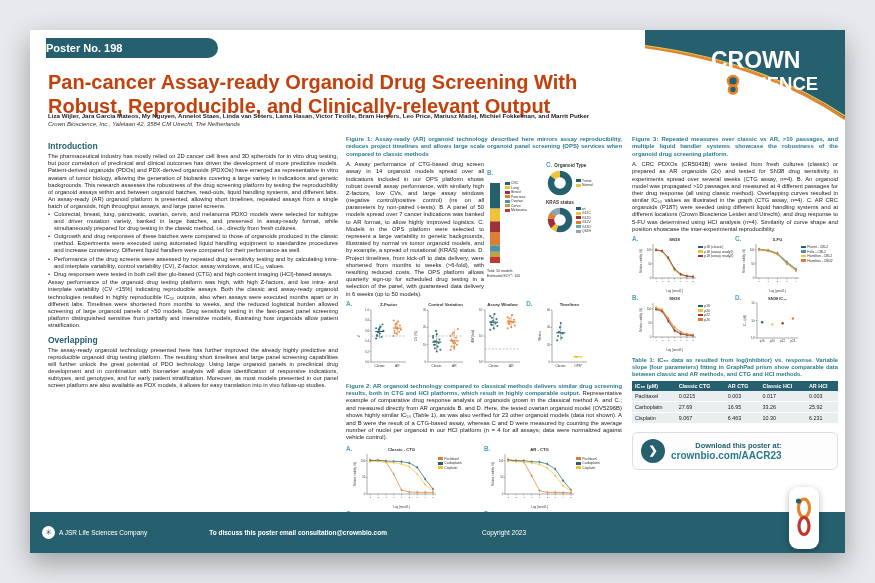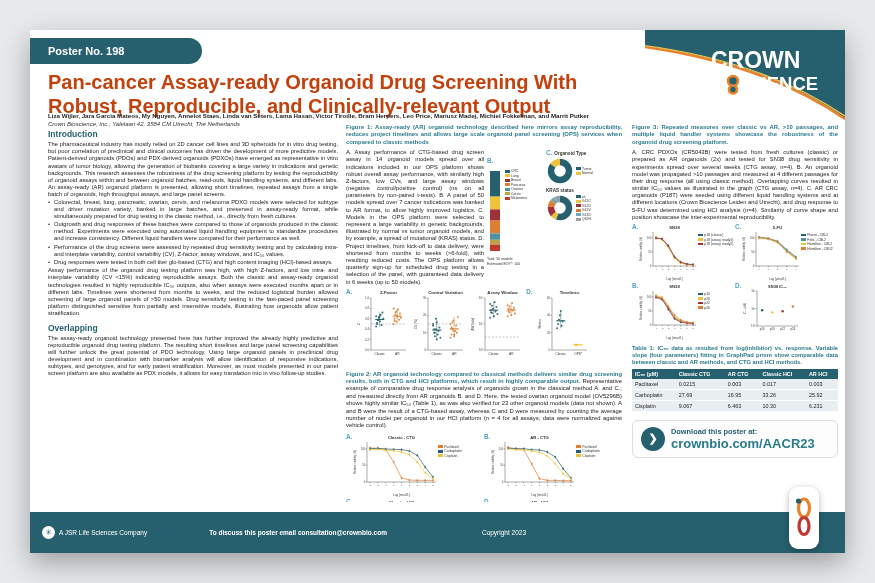--- a/index.html
+++ b/index.html
@@ -1,22 +1,22 @@
 <!DOCTYPE html>
 <html><head>
 <meta charset="utf-8">
 <style>
   html,body{margin:0;padding:0;width:875px;height:583px;background:#e7e9ec;font-family:"Liberation Sans",sans-serif;overflow:hidden;}
   .poster{position:absolute;left:30px;top:30px;width:815px;height:523px;background:#fff;box-shadow:0 10px 26px rgba(0,0,0,.32);overflow:hidden;}
-  .tab{position:absolute;left:0;top:8px;width:172px;height:26px;background:#26606F;color:#fff;border-radius:0 13px 13px 0;font-weight:bold;font-size:11px;display:flex;align-items:center;padding-left:18px;box-sizing:border-box;}
+  .tab{position:absolute;left:16px;top:8px;width:172px;height:20px;background:#26606F;color:#fff;border-radius:0 13px 13px 0;font-weight:bold;font-size:11px;display:flex;align-items:center;box-sizing:border-box;}
   .brand{position:absolute;right:0;top:0;}
   .title{position:absolute;left:18px;top:40px;width:575px;font-size:20px;font-weight:bold;color:#c2410c;line-height:1.2;}
   .authors{position:absolute;left:18px;top:82px;width:790px;font-size:6.2px;font-weight:bold;color:#222;}
   .affil{position:absolute;left:18px;top:91px;font-size:6px;font-style:italic;color:#333;}
-  .col{position:absolute;top:94px;height:378px;overflow:hidden;}
+  .col{position:absolute;top:106px;height:378px;overflow:hidden;}
   .col-left{left:18px;width:290px;}
   .col-mid{left:316px;width:276px;}
   .col-right{left:602px;width:206px;}
   h3{margin:5px 0 2px;font-size:8.5px;color:#26606F;font-weight:bold;}
   .body,.f1body{font-size:5.8px;line-height:1.24;color:#222;text-align:justify;}
   ul{margin:0;padding:0;list-style:none;}
   li{font-size:5.8px;line-height:1.24;color:#222;text-align:justify;position:relative;padding-left:6px;margin-bottom:1px;}
   li::before{content:"•";position:absolute;left:0;top:0;}
   .figcap{font-size:5.9px;font-weight:bold;color:#2A7A8C;line-height:1.25;text-align:justify;margin-bottom:3px;}
   .figcap .r{font-weight:normal;color:#222;}
@@ -41,22 +41,22 @@
   .f3grid .cell{width:103px;}
   .f3grid .cell .lg{margin-top:10px;}
   .f3grid{display:flex;flex-wrap:wrap;margin-top:2px;}
   table{width:100%;border-collapse:collapse;font-size:5.4px;margin-top:2px;}
   th{background:#26606F;color:#fff;text-align:left;padding:2px 3px;font-weight:bold;}
   td{background:#e9eef0;color:#222;padding:2px 3px;border-bottom:1px solid #fff;}
   .tcap{font-size:5.8px;line-height:1.25;color:#222;text-align:justify;margin-top:4px;}
   .tcap .b{font-weight:bold;color:#2A7A8C;}
   .download{display:flex;align-items:center;gap:6px;margin-top:8px;border:1px solid #d9dee1;border-radius:6px;padding:6px 8px;background:#fdfdfd;cursor:pointer;}
   .dl-circle{width:24px;height:24px;border-radius:50%;background:#26606F;color:#fff;display:flex;align-items:center;justify-content:center;font-size:11px;font-weight:bold;flex:none;}
-  .dl-l1{font-size:7.4px;font-weight:bold;color:#26606F;}
-  .dl-l2{font-size:13px;font-weight:bold;color:#2A7A8C;}
+  .dl-l1{font-size:7.4px;font-weight:bold;color:#26606F;text-align:right;}
+  .dl-l2{font-size:10px;font-weight:bold;color:#2A7A8C;}
   .footer{position:absolute;left:0;bottom:0;width:100%;height:41px;background:#26606F;color:#fff;display:flex;align-items:center;padding-left:12px;box-sizing:border-box;}
   .jsr{display:flex;align-items:center;gap:4px;}
   .jsr-circle{width:13px;height:13px;border-radius:50%;background:#fff;color:#26606F;display:flex;align-items:center;justify-content:center;font-size:8px;flex:none;}
   .f-company{font-size:6.5px;}
   .f-contact{font-size:6.5px;font-weight:bold;margin-left:62px;}
   .f-copy{font-size:6.5px;margin-left:95px;}
   .flame{position:absolute;right:26px;bottom:4px;width:30px;height:62px;background:#fff;border-radius:9px;box-shadow:0 2px 7px rgba(0,0,0,.28);display:flex;align-items:center;justify-content:center;z-index:6;}
   .chart-host{display:inline-block;line-height:0;flex:none;}
 </style>
 </head>

